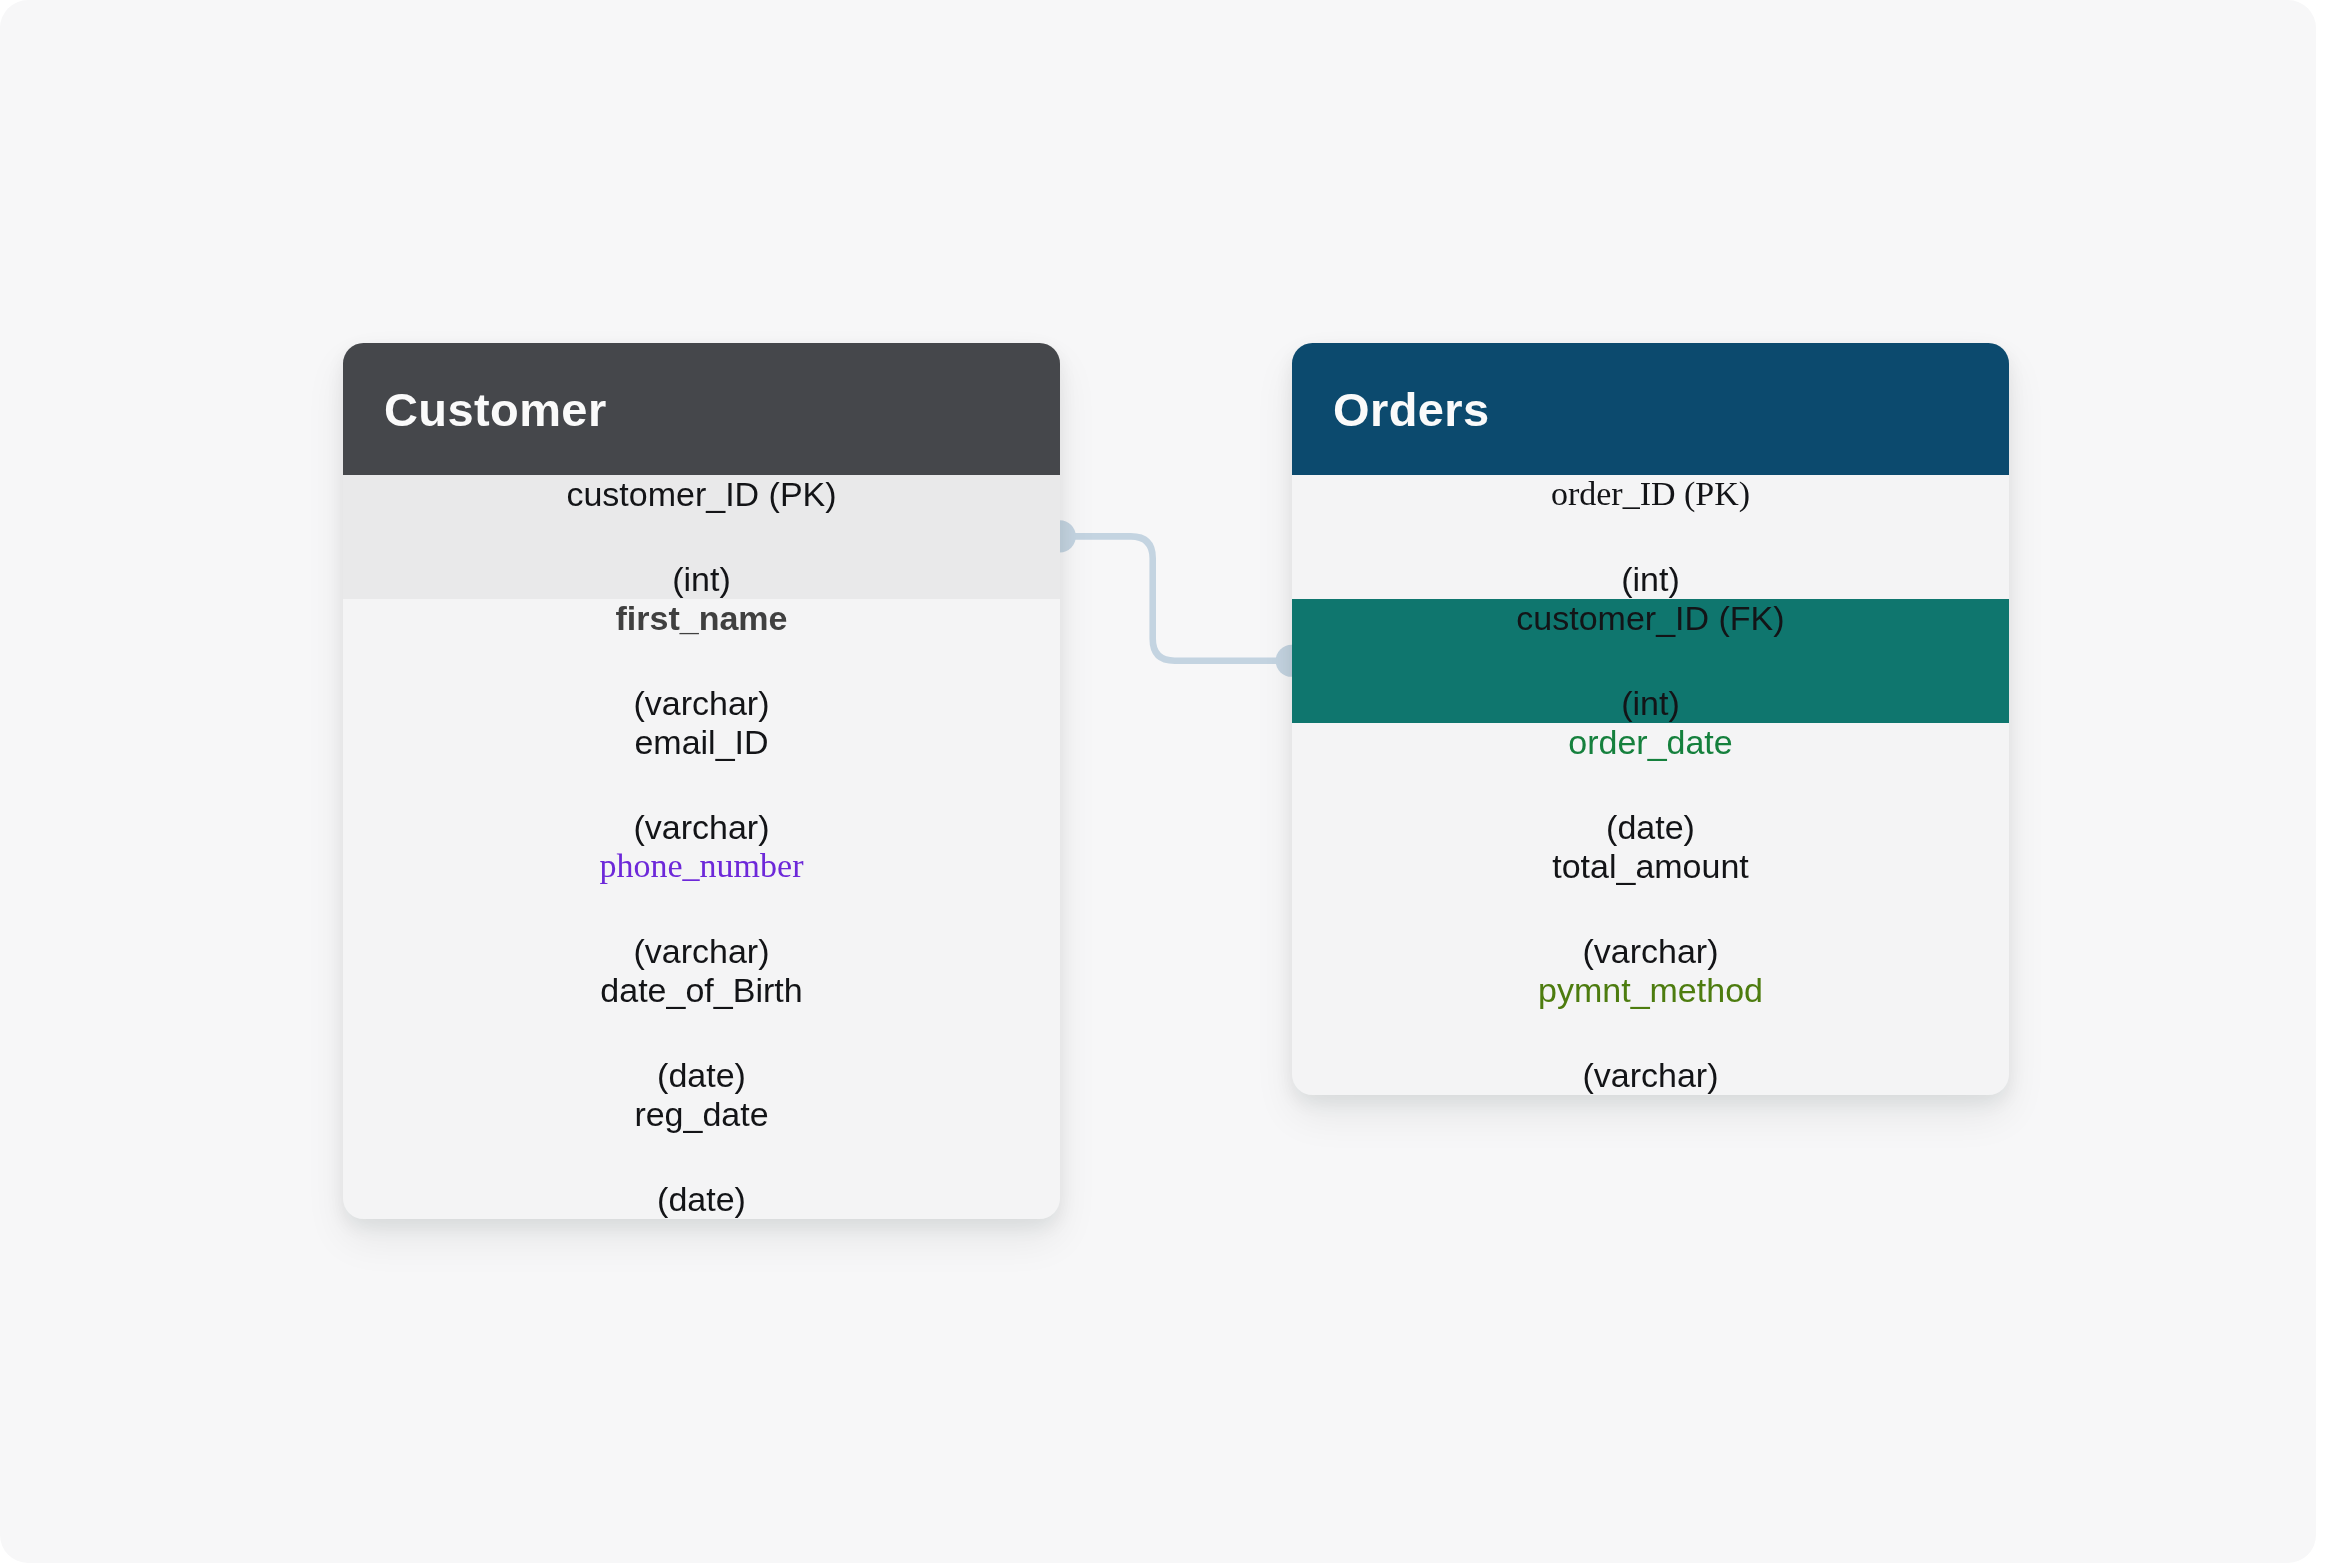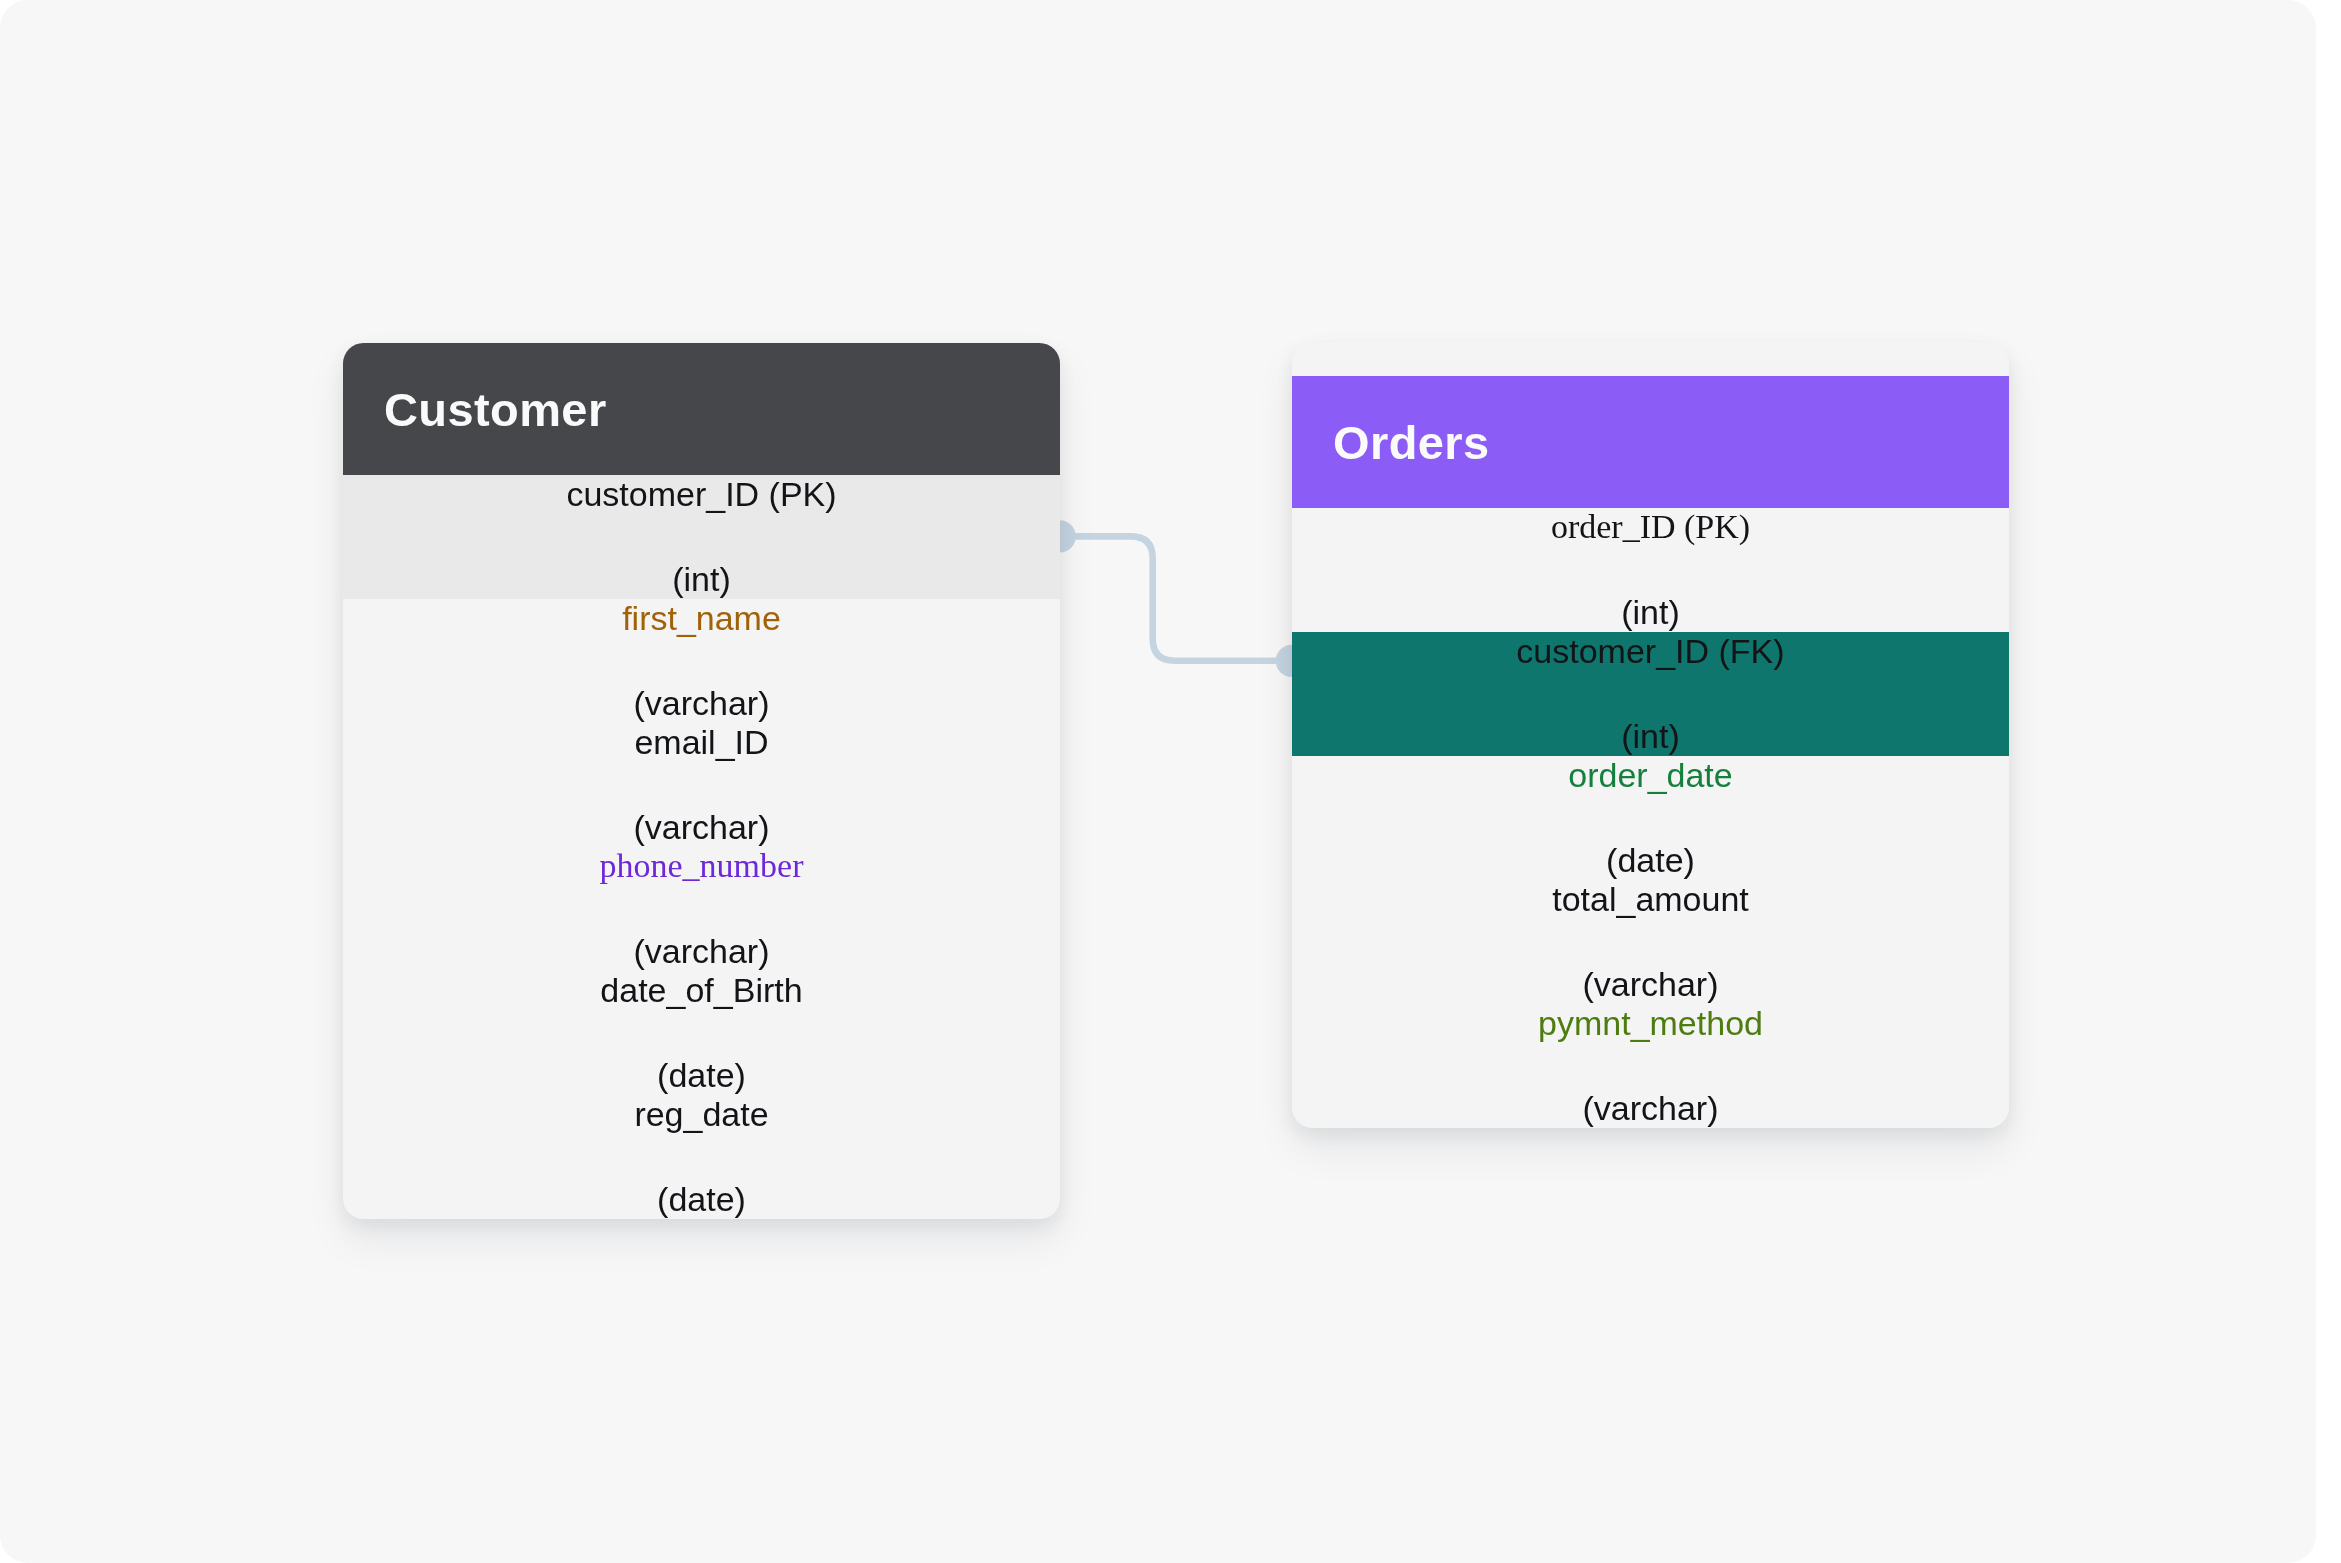--- a/index.html
+++ b/index.html
@@ -70,21 +70,21 @@
   <div class="table-card card-customer" style="background-color: rgb(244, 244, 245);">
     <div class="table-header" style="background-color: rgb(69, 71, 75);">
       <span class="table-title" style="color: rgb(250, 250, 250);">Customer</span>
     </div>
 
     <div class="table-row" style="background-color: rgb(233, 233, 234);">
       <span class="field-name" style="color: rgb(19, 20, 23);">customer_ID (PK)</span>
       <span class="field-type" style="color: rgb(19, 20, 23);">(int)</span>
     </div>
     <div class="table-row">
-      <span class="field-name" style="color: #a16207;">first_name</span>
+      <span class="field-name" style="color: #404040; font-weight: bold;">first_name</span>
       <span class="field-type" style="color: rgb(19, 20, 23);">(varchar)</span>
     </div>
     <div class="table-row">
       <span class="field-name" style="color: rgb(19, 20, 23);">email_ID</span>
       <span class="field-type" style="color: rgb(19, 20, 23);">(varchar)</span>
     </div>
     <div class="table-row">
       <span class="field-name" style="color: #6d28d9; font-family: Liberation Serif, serif;">phone_number</span>
       <span class="field-type" style="color: rgb(19, 20, 23);">(varchar)</span>
     </div>
@@ -92,21 +92,21 @@
       <span class="field-name" style="color: rgb(19, 20, 23);">date_of_Birth</span>
       <span class="field-type" style="color: rgb(19, 20, 23);">(date)</span>
     </div>
     <div class="table-row">
       <span class="field-name" style="color: rgb(19, 20, 23);">reg_date</span>
       <span class="field-type" style="color: rgb(19, 20, 23);">(date)</span>
     </div>
   </div>
 
   <div class="table-card card-orders" style="background-color: rgb(244, 244, 245);">
-    <div class="table-header" style="background-color: #8b5cf6; margin-top: 33px;">
+    <div class="table-header" style="background-color: #0c4a6e;">
       <span class="table-title" style="color: rgb(250, 250, 250);">Orders</span>
     </div>
 
     <div class="table-row">
       <span class="field-name" style="color: rgb(19, 20, 23); font-family: Liberation Serif, serif;">order_ID (PK)</span>
       <span class="field-type" style="color: rgb(19, 20, 23);">(int)</span>
     </div>
     <div class="table-row" style="background-color: #0f766e;">
       <span class="field-name" style="color: rgb(19, 20, 23);">customer_ID (FK)</span>
       <span class="field-type" style="color: rgb(19, 20, 23);">(int)</span>

